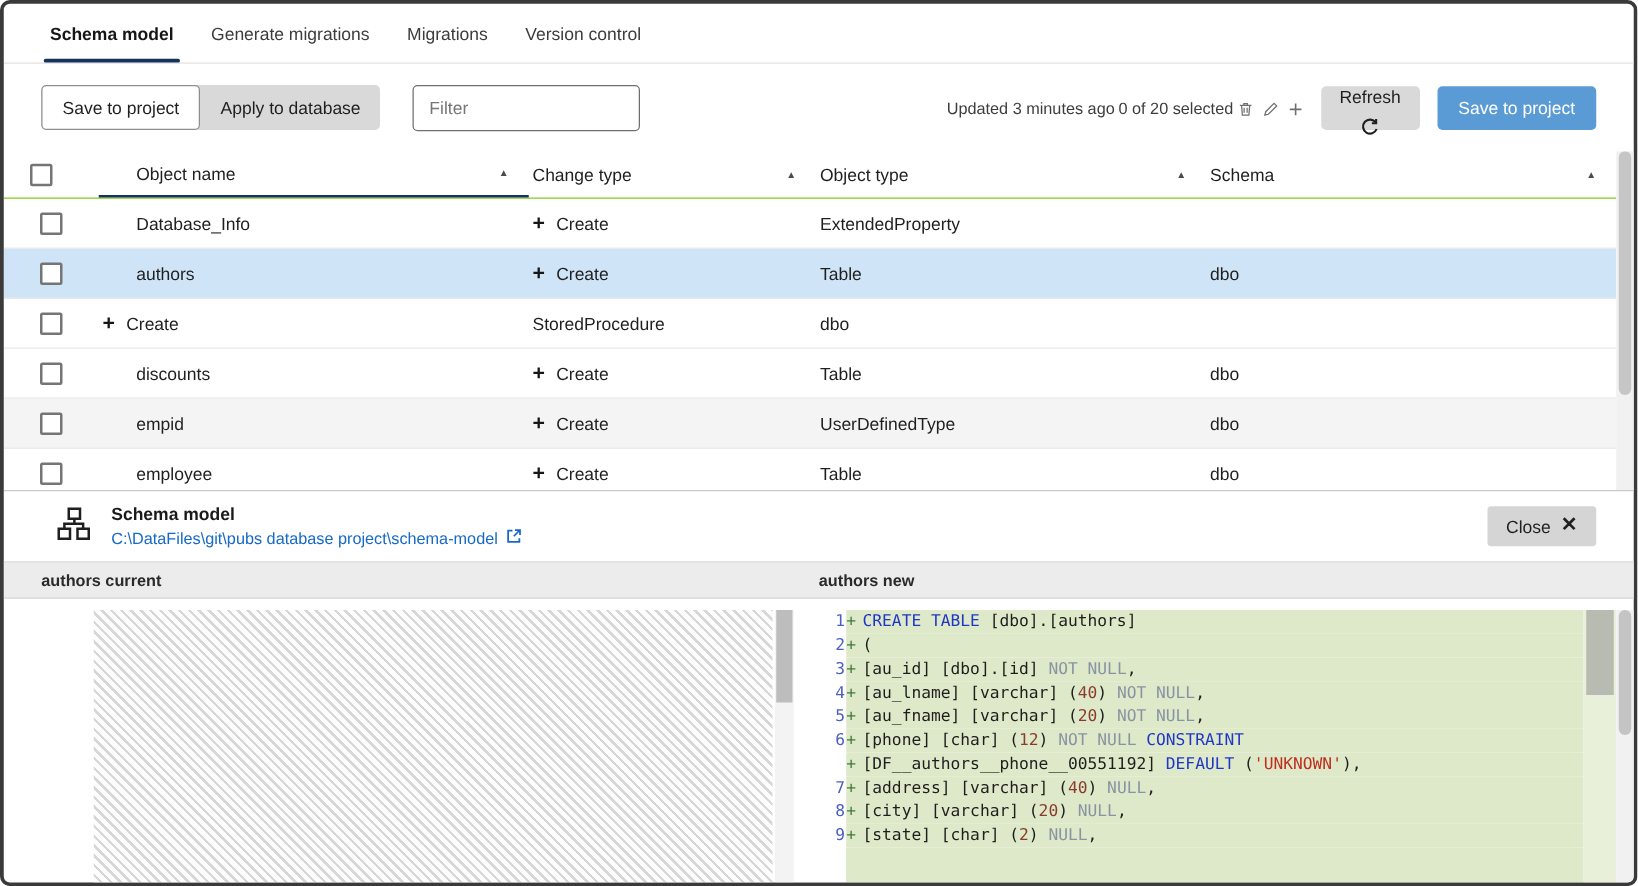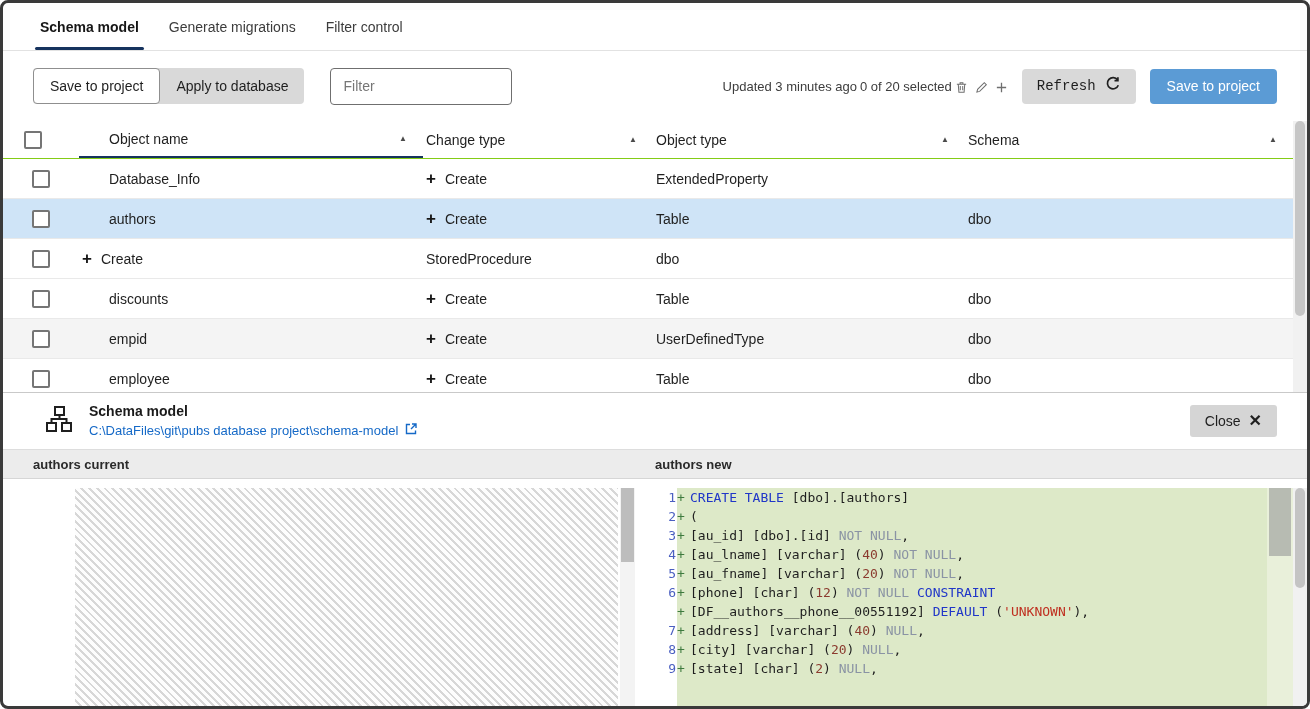--- a/index.html
+++ b/index.html
@@ -16,21 +16,21 @@
   .toolbar { display: flex; align-items: center; gap: 16px; height: 70px; padding: 0 30px; flex: none; }
   .btn-group { display: flex; align-items: stretch; background: #d9d9d9; border-radius: 4px; height: 36px; }
   .btn-save-proj { background: #fff; border: 1px solid #8f8f8f; border-radius: 4px; padding: 0 16px; font-size: 14px; color: #1f1f1f; cursor: pointer; font-family: inherit; }
   .btn-apply { background: transparent; border: none; padding: 0 16px; font-size: 14px; color: #1f1f1f; cursor: pointer; font-family: inherit; }
   .filter-input { width: 182px; height: 37px; border: 1px solid #6f6f6f; border-radius: 4px; padding: 0 12px; font-size: 14px; color: #1f1f1f; margin-left: 10px; font-family: inherit; }
   .filter-input::placeholder { color: #767676; }
   .toolbar-right { margin-left: auto; display: flex; align-items: center; gap: 14px; }
   .info-col { display: flex; align-items: flex-end; gap: 3px; font-size: 13px; color: #3d3d3d; }
   .mini-icons { display: flex; gap: 7px; align-items: center; margin-top: 1px; }
   .mini-icons svg { display: block; }
-  .btn-refresh { display: flex; align-items: center; gap: 9px; background: #d9d9d9; border: none; border-radius: 4px; height: 35px; padding: 0 15px; font-size: 14px; color: #1f1f1f; cursor: pointer; font-family: Liberation Mono, monospace; }
+  .btn-refresh { display: flex; align-items: center; gap: 9px; background: #d9d9d9; border: none; border-radius: 4px; height: 35px; padding: 0 15px; font-size: 14px; color: #1f1f1f; cursor: pointer; font-family: Liberation Sans, sans-serif; flex-direction: column; }
   .btn-primary { background: #5b9bd5; color: #fff; border: none; border-radius: 4px; height: 35px; padding: 0 17px; font-size: 14px; cursor: pointer; font-family: inherit; }
 
   
   .table-wrap { display: flex; height: 271px; flex: none; overflow: hidden; }
   .table-main { flex: 1; display: flex; flex-direction: column; min-width: 0; }
   .grid-cols { display: grid; grid-template-columns: 76px 344px 230px 312px 1fr; }
   .thead { height: 38px; align-items: center; border-bottom: 1px solid #84cc16; flex: none; }
   .th { display: flex; align-items: center; justify-content: space-between; height: 100%; padding-right: 16px; font-size: 14px; color: #1f1f1f; cursor: pointer; }
   .th .arrow { font-size: 8px; color: #4a4a4a; }
   .th-name { padding-left: 30px; border-bottom: 2px solid #16335e; }
@@ -86,21 +86,22 @@
   .code-vscroll .thumb { position: absolute; left: 2px; right: 2px; top: 0; height: 46%; background: #c4c4c4; border-radius: 7px; }
 </style>
 </head>
 <body>
 
 <div class="window">
 
   <div class="tabbar">
       <div class="tab active">Schema model</div>
       <div class="tab">Generate migrations</div>
-      <div class="tab">Filter control</div>
+      <div class="tab">Migrations</div>
+      <div class="tab">Version control</div>
     </div>
 
   <div class="toolbar">
     <div class="btn-group">
       <button class="btn-save-proj">Save to project</button>
       <button class="btn-apply">Apply to database</button>
     </div>
     <input class="filter-input" type="text" placeholder="Filter" style="">
     <div class="toolbar-right">
       <div class="info-col">

